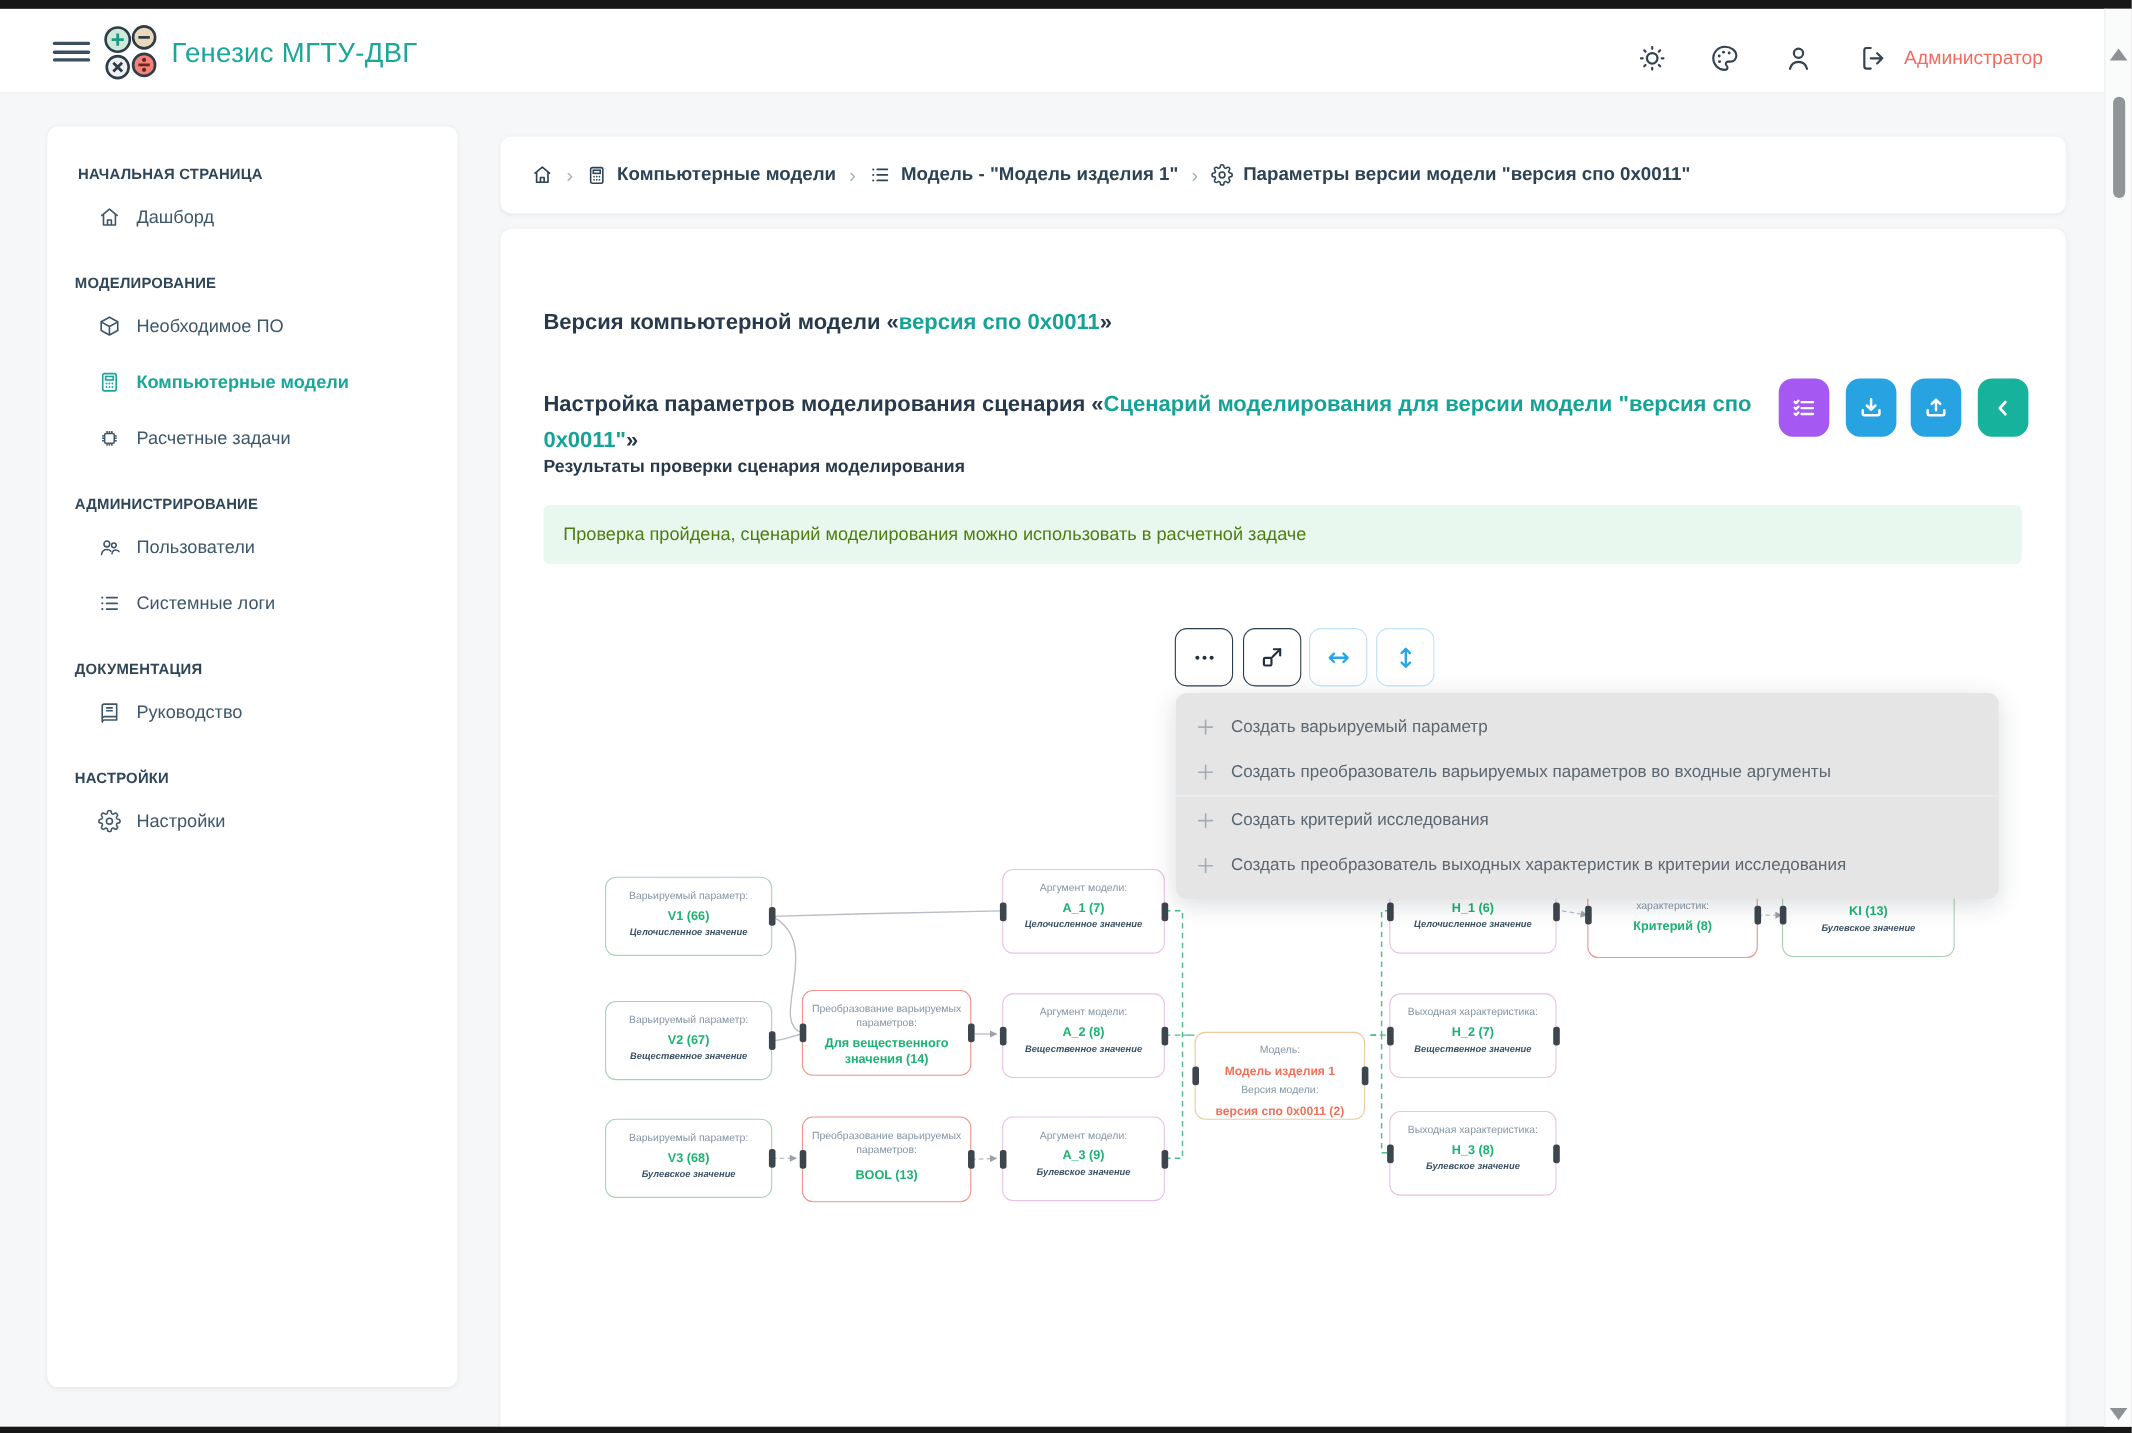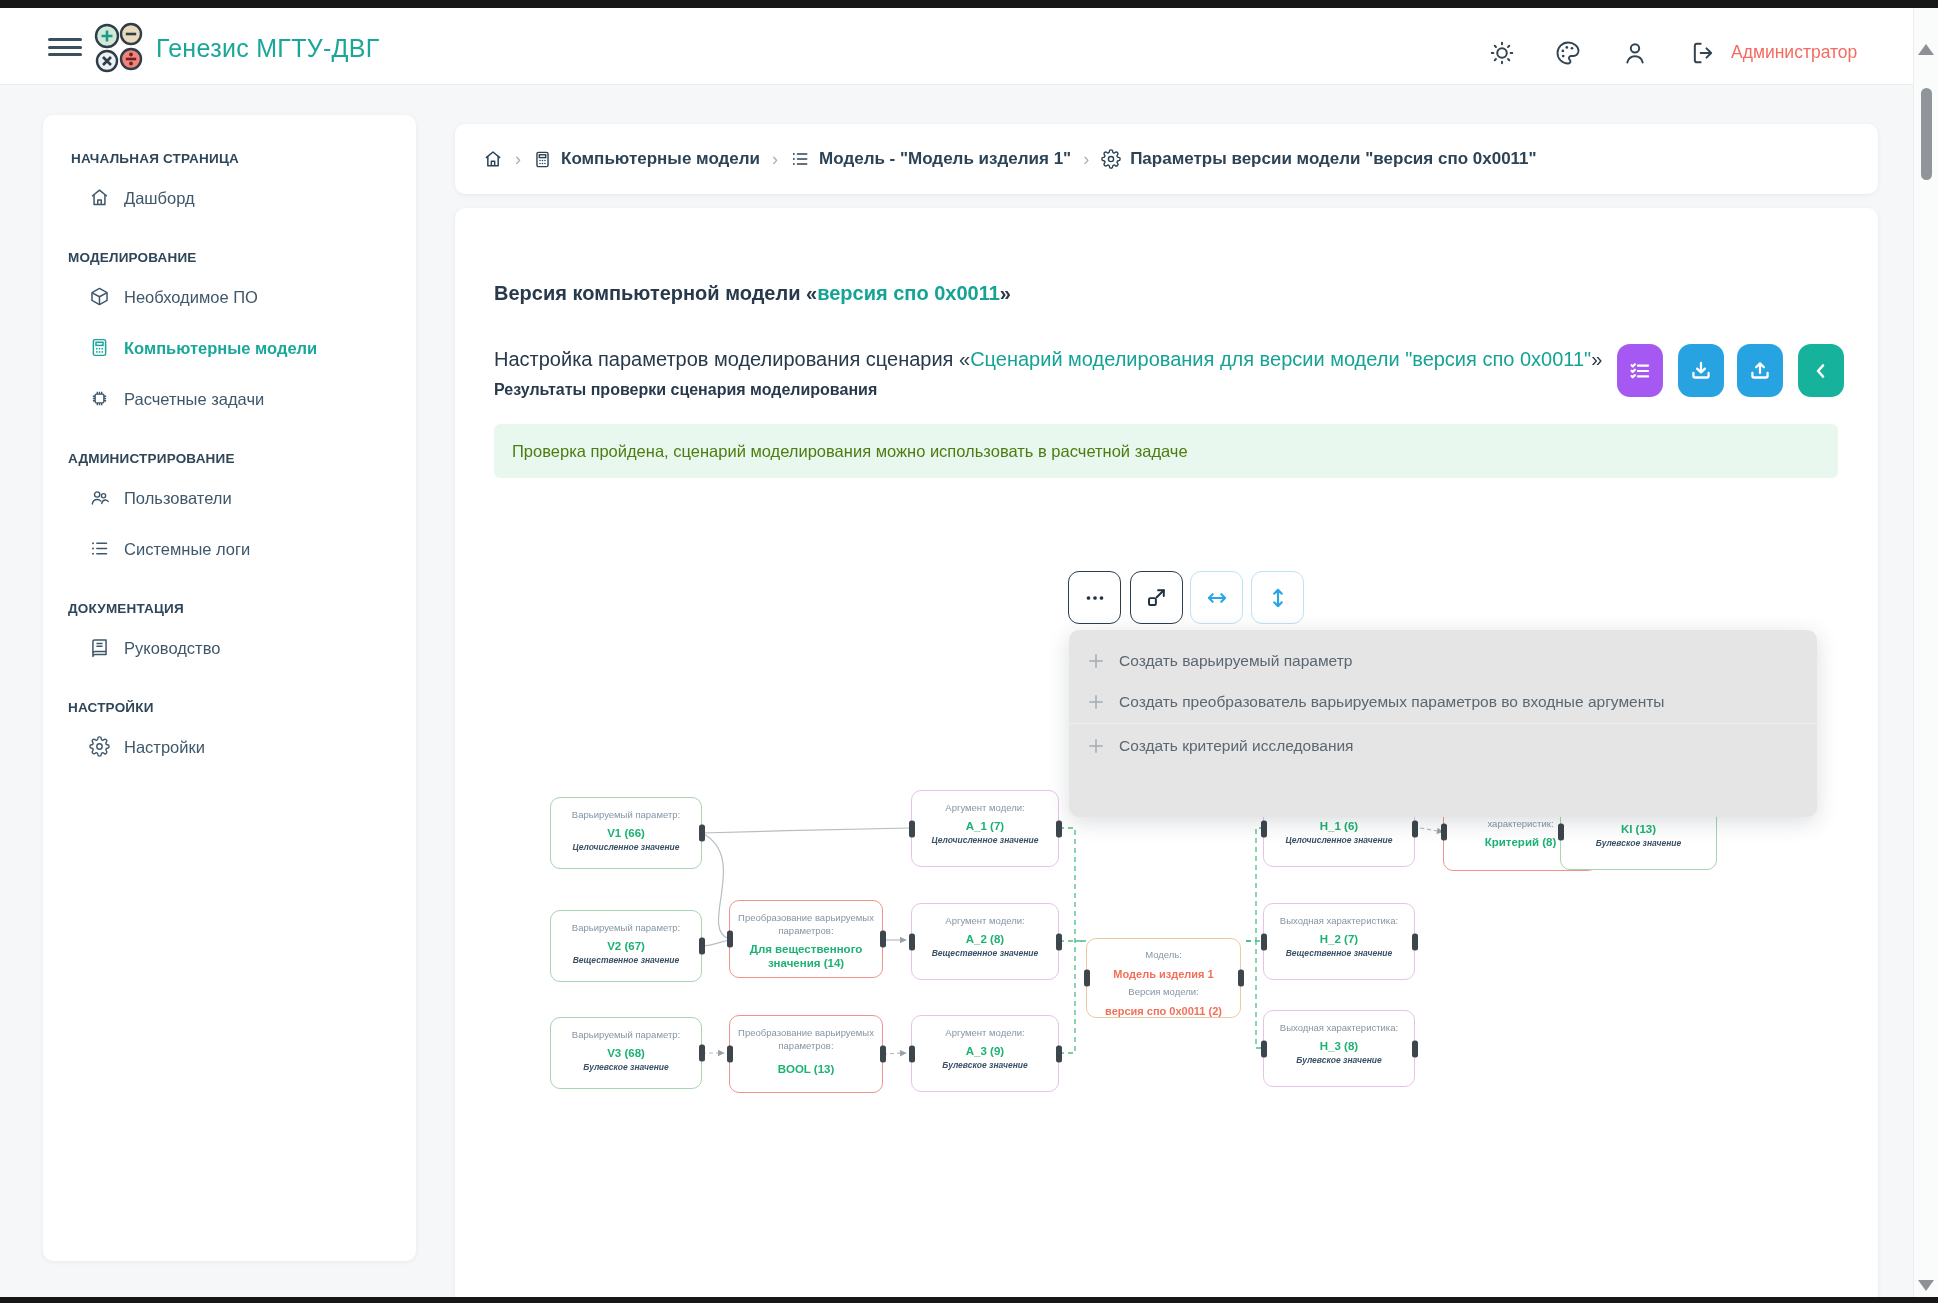--- a/index.html
+++ b/index.html
@@ -36,21 +36,21 @@
                 padding-left:28px; z-index:5; }
   .crumb { display:flex; align-items:center; gap:9px; font-size:17px; font-weight:700; color:#2c4355; cursor:pointer; }
   .crumb svg { color:#2c4355; }
   .crumb-sep { margin:0 12px; color:#9fb2be; font-size:18px; font-weight:400; }
 
   
   .main-card { position:absolute; left:455px; top:208px; width:1423px; height:1095px; background:#fff;
                border-radius:10px 10px 0 0; box-shadow:0 1px 4px rgba(40,60,80,.08); padding:73px 40px 0 39px; z-index:1; }
   .t1 { font-size:20px; line-height:25px; font-weight:700; color:#27394a; }
   .t1 .hl, .t2 .hl { color:#14a395; }
-  .t2 { margin-top:31px; font-size:20px; line-height:44px; font-weight:400; color:#27394a; max-width:1110px; }
+  .t2 { margin-top:46px; font-size:20px; line-height:32px; font-weight:700; color:#27394a; max-width:1110px; }
   .t3 { font-size:16px; font-weight:700; color:#27394a; }
   .alert-ok { margin-top:25px; width:1344px; height:54px; background:#e9f8ef; border-radius:6px;
               display:flex; align-items:center; padding-left:18px; font-size:16.5px; color:#4d7c0f; }
 
   
   .act-btn { position:absolute; top:344px; width:46px; height:53px; border:none; border-radius:13px;
              color:#fff; cursor:pointer; display:flex; align-items:center; justify-content:center; z-index:6; }
   .act-purple { left:1617px; background:#a658f2; }
   .act-blue1  { left:1678px; background:#27a3e2; }
   .act-blue2  { left:1737px; background:#27a3e2; }
@@ -443,21 +443,21 @@
     <div class="nd-handle l"></div>
     <div class="nd-handle r"></div>
   </div>
 
   <div class="node b-red" style="left:1443px;top:793px;width:155px;height:78px">
     <div class="nd-header">Преобразование выходных характеристик:</div>
     <div class="nd-name">Критерий (8)</div>
     <div class="nd-handle l"></div>
     <div class="nd-handle r"></div>
   </div>
-  <div class="node b-green" style="left:1560px;top:793px;width:157px;height:77px">
+  <div class="node b-green" style="left:1620px;top:793px;width:157px;height:77px">
     <div class="nd-header">Критерий исследования:</div>
     <div class="nd-name">KI (13)</div>
     <div class="nd-type">Булевское значение</div>
     <div class="nd-handle l"></div>
   </div>
 
   <div class="menu">
     <div class="menu-item">
       <svg width="20" height="20" viewBox="0 0 24 24" fill="none" stroke="currentColor" stroke-width="1.8" stroke-linecap="round">
           <path d="M12 4.5v15M4.5 12h15"></path>
@@ -470,20 +470,26 @@
         </svg>
       <span>Создать преобразователь варьируемых параметров во входные аргументы</span>
     </div>
     <div class="menu-divider"></div>
     <div class="menu-item">
       <svg width="20" height="20" viewBox="0 0 24 24" fill="none" stroke="currentColor" stroke-width="1.8" stroke-linecap="round">
           <path d="M12 4.5v15M4.5 12h15"></path>
         </svg>
       <span>Создать критерий исследования</span>
     </div>
+    <div class="menu-item">
+      <svg width="20" height="20" viewBox="0 0 24 24" fill="none" stroke="currentColor" stroke-width="1.8" stroke-linecap="round">
+          <path d="M12 4.5v15M4.5 12h15"></path>
+        </svg>
+      <span>Создать преобразователь выходных характеристик в критерии исследования</span>
+    </div>
   </div>
 
   <div class="scrollbar">
     <div class="sb-arrow up"></div>
     <div class="sb-thumb"></div>
     <div class="sb-arrow down"></div>
   </div>
 
   <div class="strip bottom"></div>
 </div>

